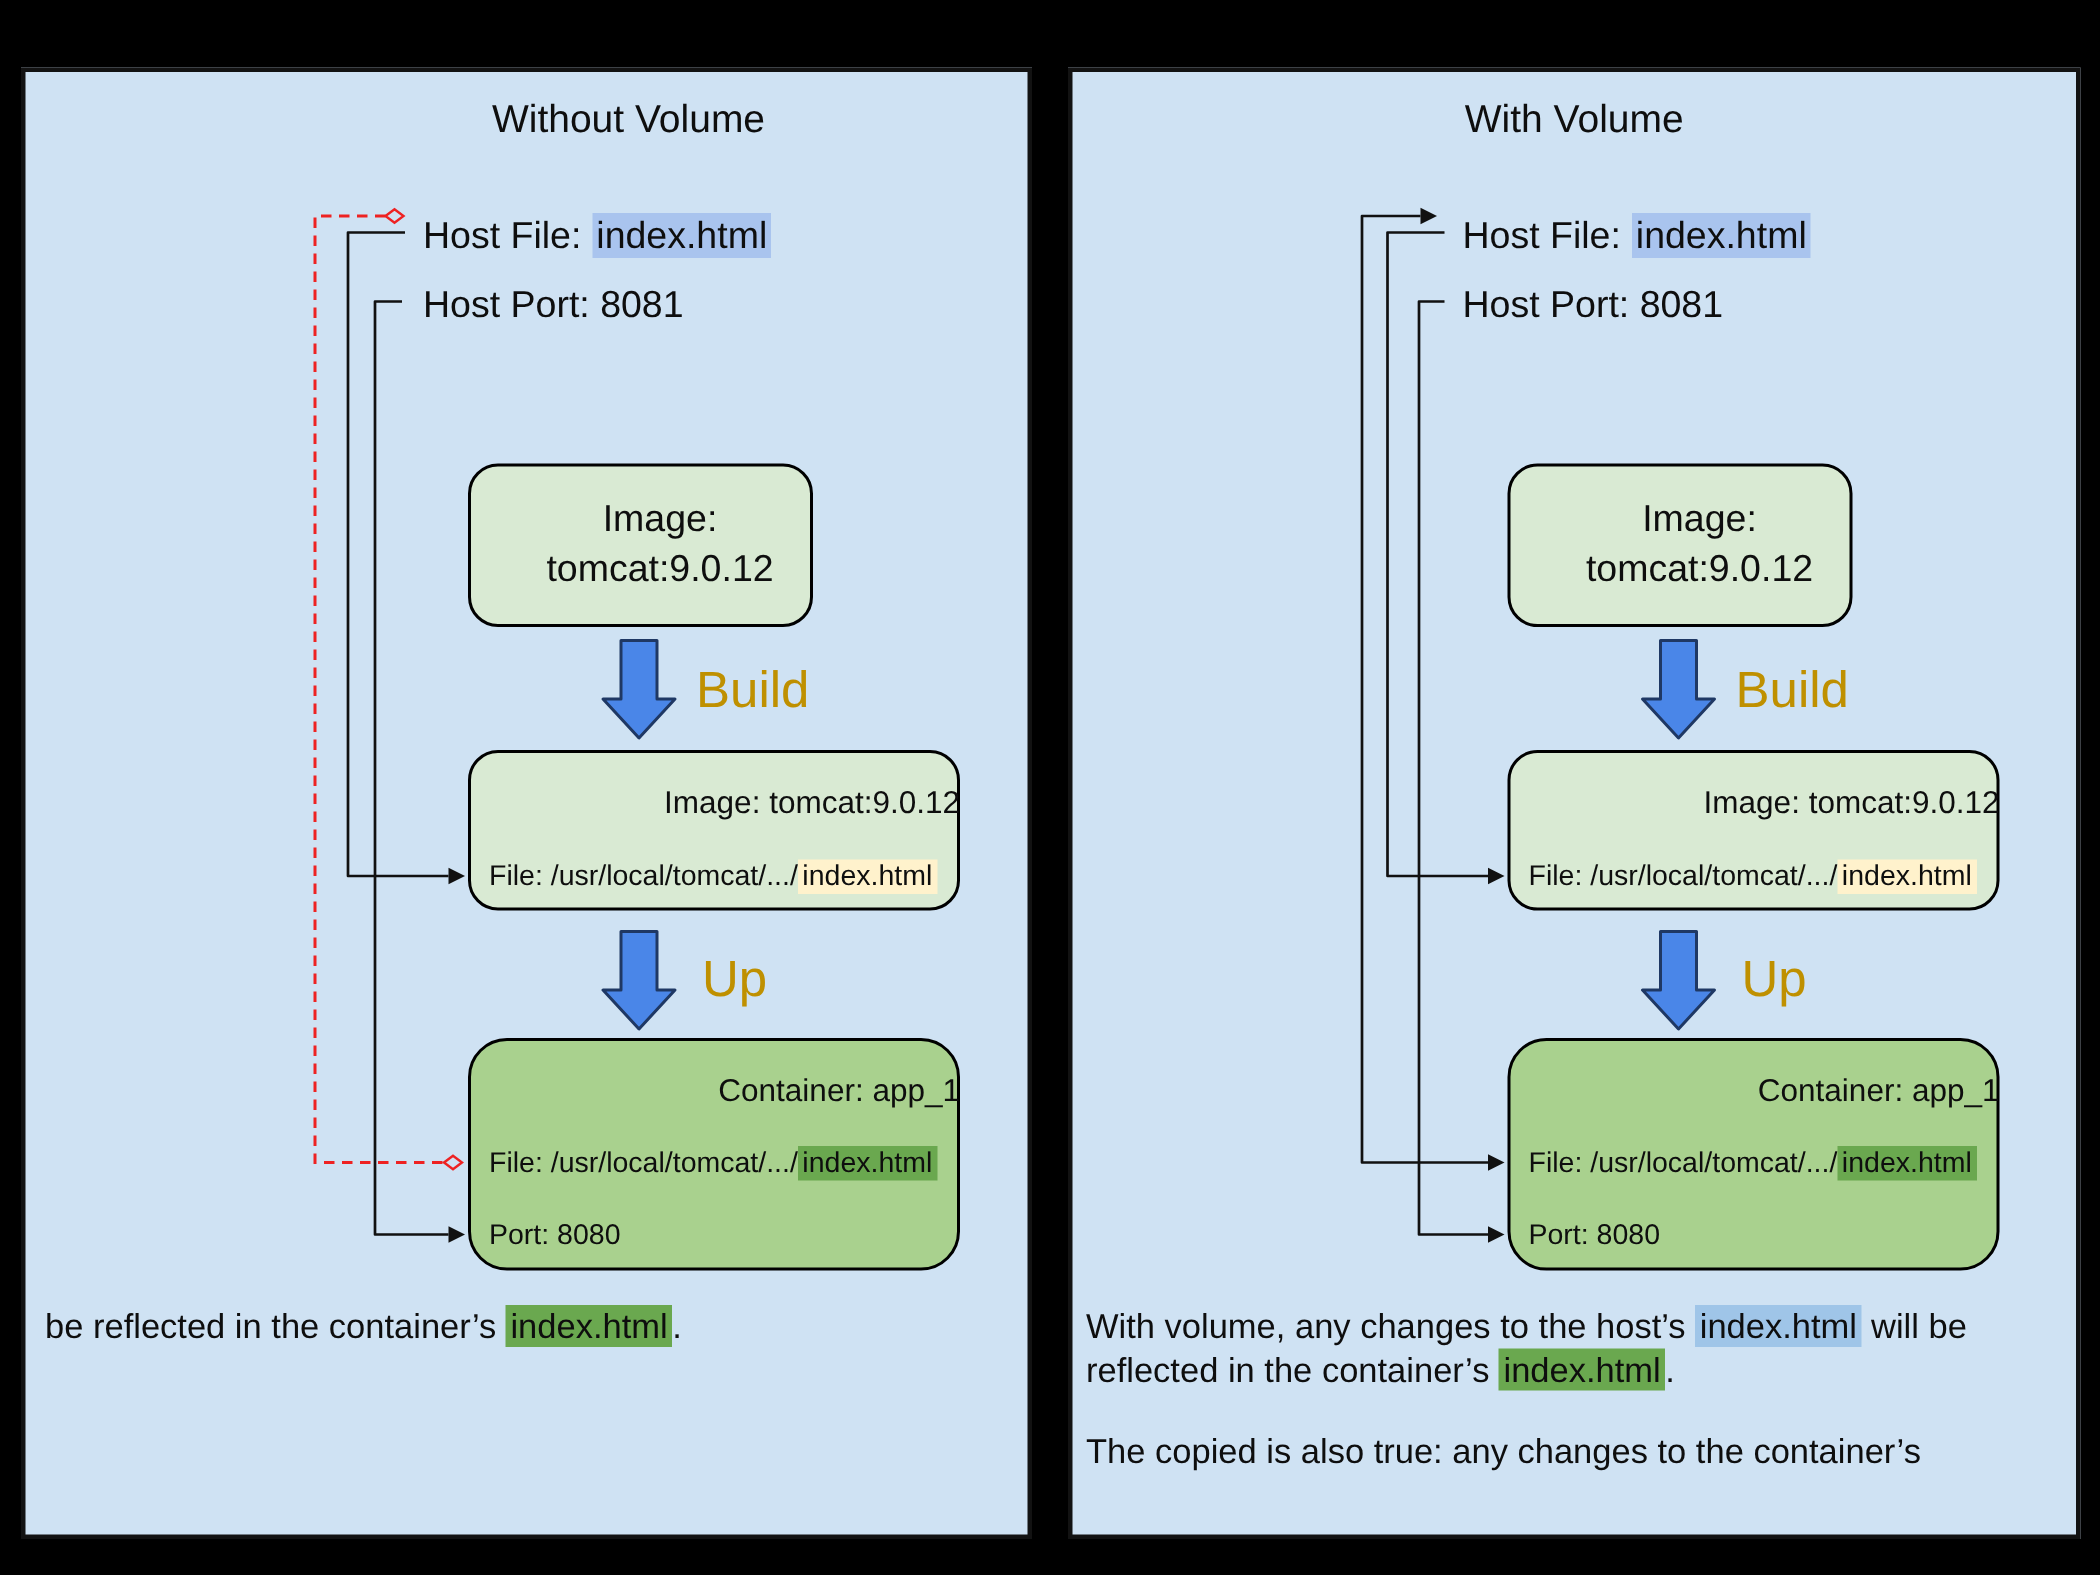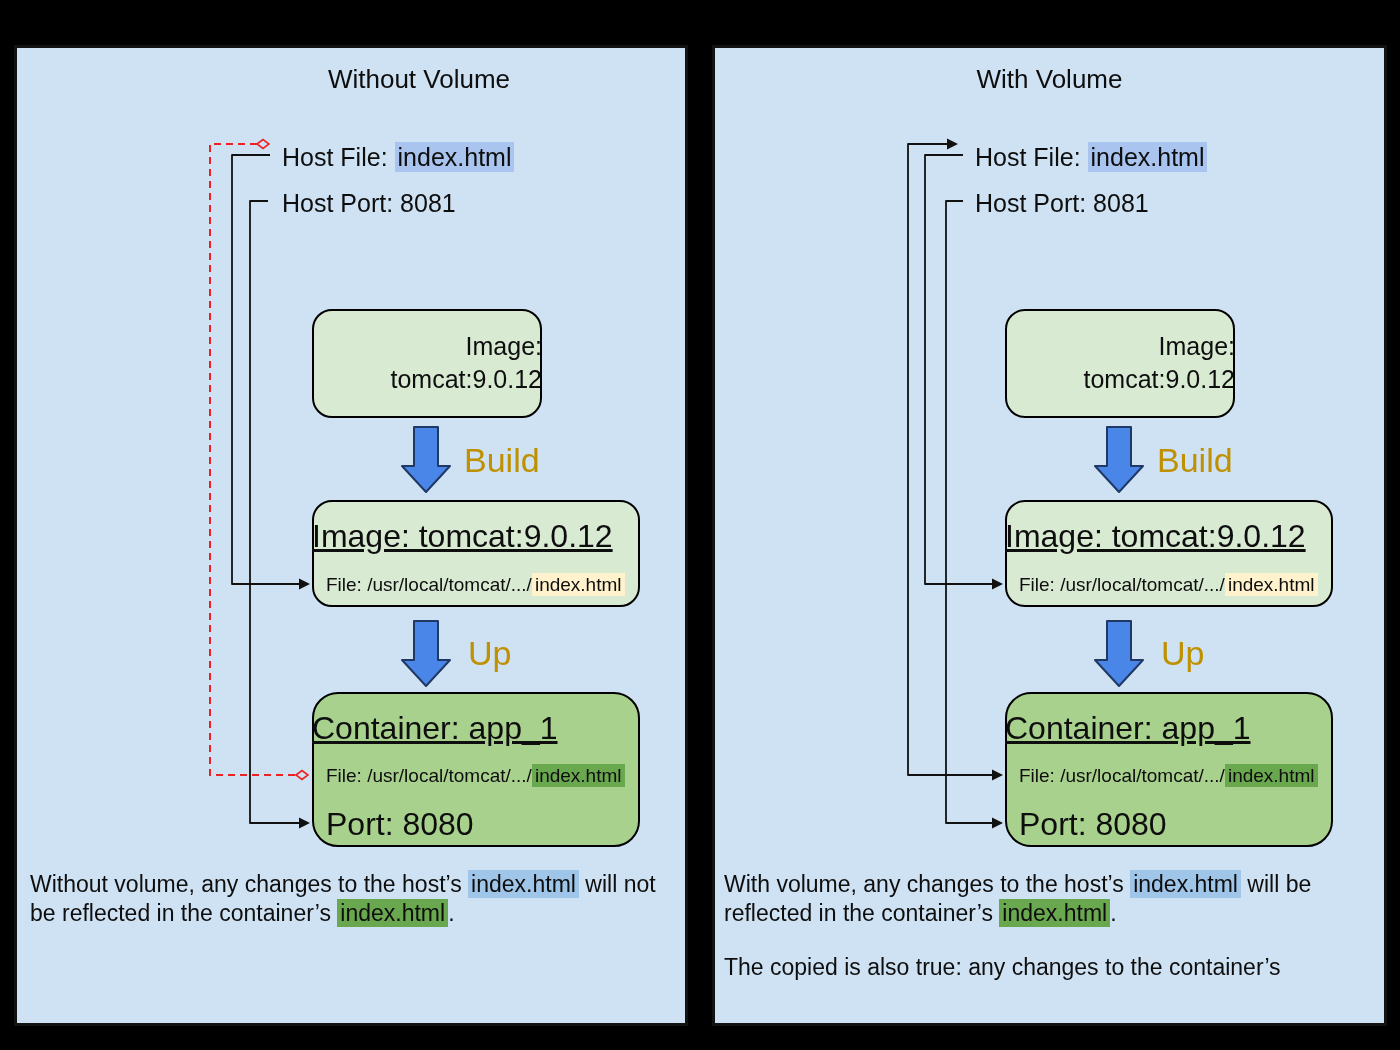--- a/index.html
+++ b/index.html
@@ -18,30 +18,30 @@
   }
   .host-line{
     position:absolute;font-size:25px;line-height:30px;height:30px;white-space:nowrap;
   }
   .gbox{
     position:absolute;background:var(--box-green-light);
     border:2px solid #000;
   }
   .gbox.container{background:var(--box-green-medium);}
   .center-text{
-    position:absolute;font-size:25px;line-height:33px;text-align:right;white-space:nowrap;
+    position:absolute;font-size:25px;line-height:33px;text-align:center;white-space:nowrap;margin-left:13px;
   }
   .box-title{
-    position:absolute;font-size:32px;line-height:30px;text-align:left;white-space:nowrap;text-decoration:underline;
+    position:absolute;font-size:21px;line-height:30px;text-align:right;white-space:nowrap;
   }
   .file-line{
     position:absolute;font-size:19px;line-height:24px;white-space:nowrap;
   }
   .port-line{
-    position:absolute;font-size:32px;line-height:30px;white-space:nowrap;
+    position:absolute;font-size:19px;line-height:30px;white-space:nowrap;
   }
   .flow-label{
     position:absolute;font-size:34px;line-height:32px;color:var(--label-orange);white-space:nowrap;
   }
   .note{position:absolute;font-size:23px;line-height:28.5px;}
   .note-line{white-space:nowrap;}
   .hl{padding:1px 3px;}
   .hl-bluehdr{background:var(--hl-blue-header);}
   .hl-blue{background:var(--hl-blue);}
   .hl-green{background:var(--hl-green);}
@@ -80,21 +80,20 @@
   <div class="file-line" style="left:326px;top:573px;"><span>File: /usr/local/tomcat/.../</span><span class="hl hl-cream">index.html</span></div>
 
   <div class="flow-label" style="left:468px;top:637px;">Up</div>
 
   <div class="gbox container" style="left:312px;top:692px;width:328px;height:155px;border-radius:26px;"></div>
   <div class="box-title" style="left:312px;top:713px;width:328px;">Container: app_1</div>
   <div class="file-line" style="left:326px;top:764px;"><span>File: /usr/local/tomcat/.../</span><span class="hl hl-green">index.html</span></div>
   <div class="port-line" style="left:326px;top:809px;">Port: 8080</div>
 
   <div class="note" style="left:30px;top:870px;">
-    <div class="note-line"><span>Without volume, any changes to the host’s </span><span class="hl hl-blue">index.html</span><span> will not</span></div>
     <div class="note-line"><span>be reflected in the container’s </span><span class="hl hl-green">index.html</span><span>.</span></div>
   </div>
 
   <div class="title" style="left:712px;width:675px;">With Volume</div>
 
   <div class="host-line" style="left:975px;top:142px;"><span>Host File: </span><span class="hl hl-bluehdr">index.html</span></div>
 
   <div class="host-line" style="left:975px;top:188px;">Host Port: 8081</div>
 
   <div class="gbox" style="left:1005px;top:309px;width:230px;height:109px;border-radius:20px;"></div>

